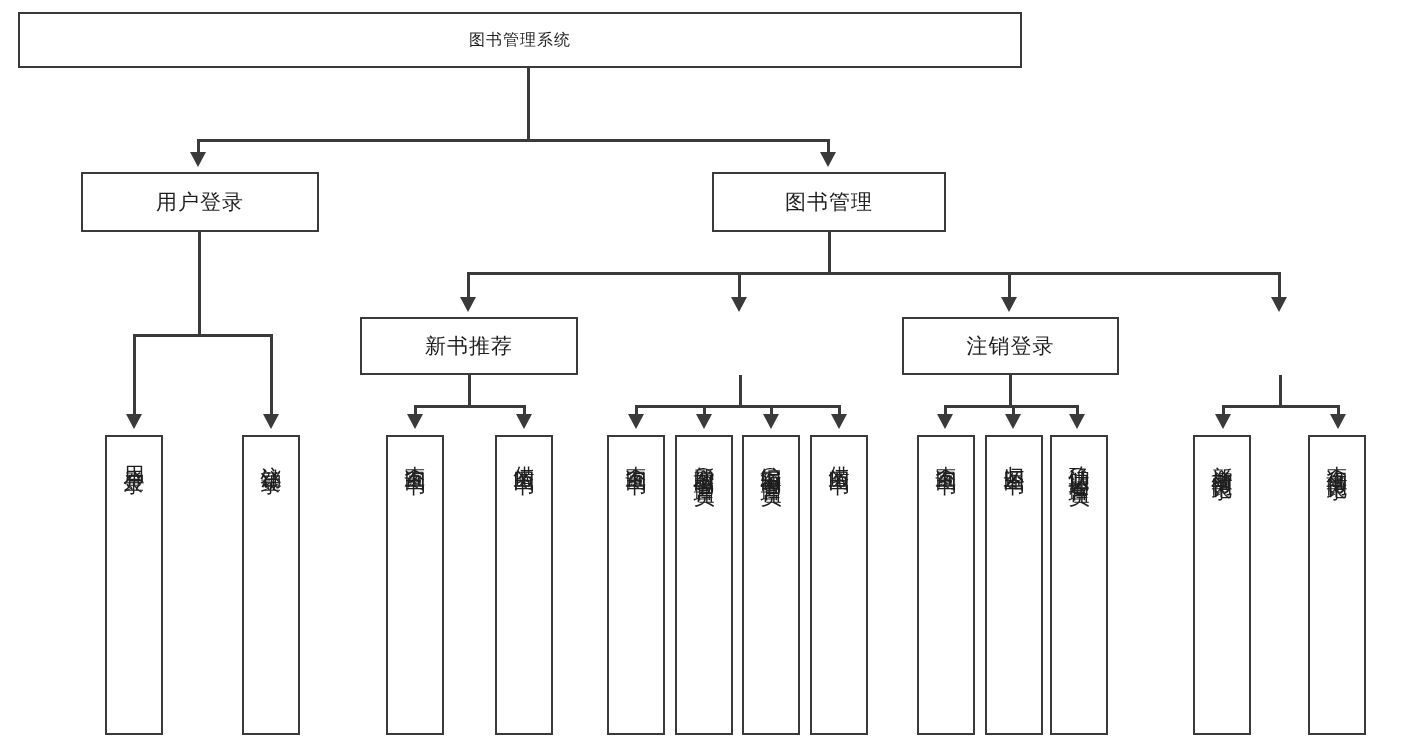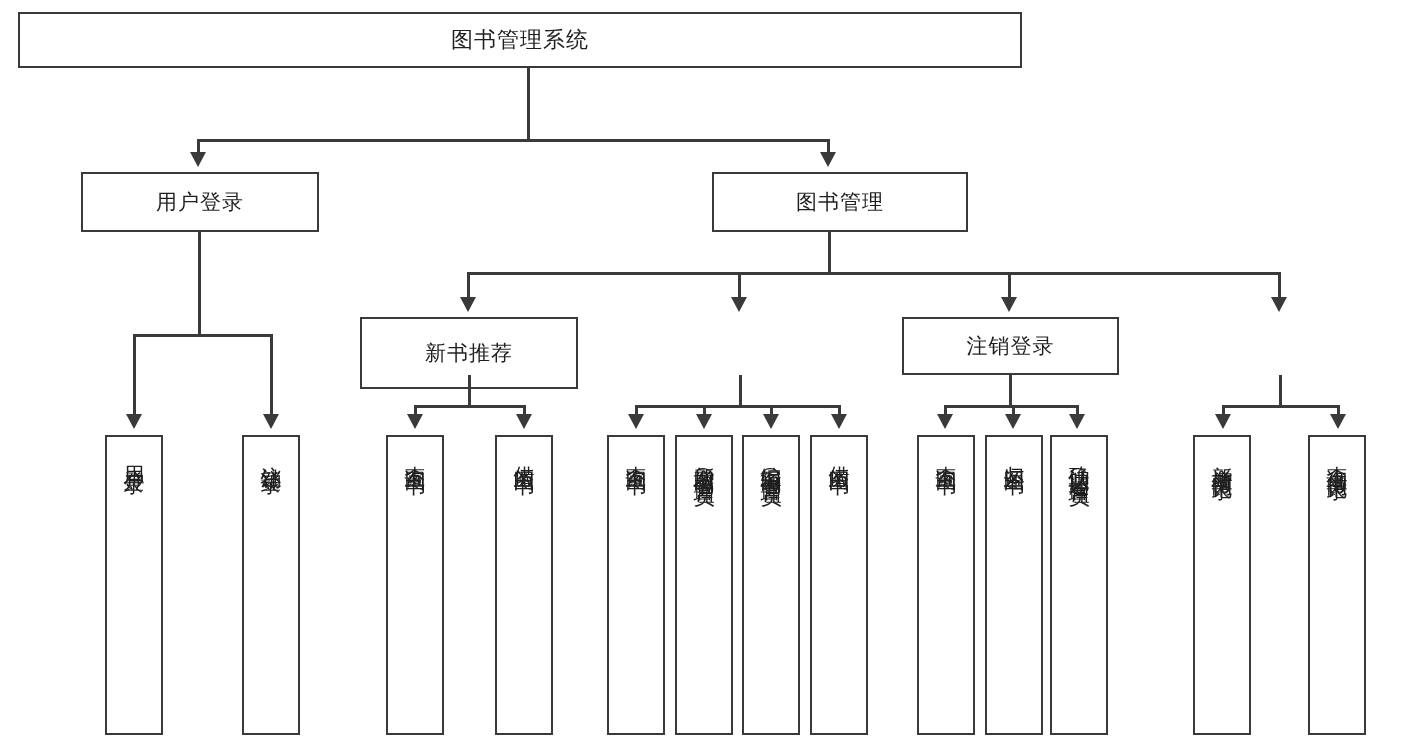--- a/index.html
+++ b/index.html
@@ -26,21 +26,21 @@
     justify-content:center;
     text-align:center;
   }
   .node .lbl{
     font-size:21px;
     line-height:1.15;
     letter-spacing:1px;
     color:#1f1f1f;
     white-space:nowrap;
   }
-  .node.root .lbl{font-size:22px;}
+  .node.root .lbl{font-size:16px;}
   .node.lvl2 .lbl{font-size:21px;}
   .node.lvl3 .lbl{font-size:21px;}
   
   .node.leaf{
     align-items:flex-start;
     justify-content:center;
     padding-top:12px;
   }
   .node.leaf .lbl{
     writing-mode:vertical-rl;
@@ -90,21 +90,21 @@
   <div class="hline" style="left:197px; top:139px; width:633px; height:3px;"></div>
 
   <div class="vline" style="left:197px; top:139px; width:3px; height:16px;"></div>
   <div class="arrow" style="left:190px; top:152px;"></div>
   <div class="vline" style="left:827px; top:139px; width:3px; height:16px;"></div>
   <div class="arrow" style="left:820px; top:152px;"></div>
 
   <div class="node lvl2" style="left:81px; top:172px; width:238px; height:60px;">
     <span class="lbl">用户登录</span>
   </div>
-  <div class="node lvl2" style="left:712px; top:172px; width:256px; height:60px;">
+  <div class="node lvl2" style="left:712px; top:172px; width:234px; height:60px;">
     <span class="lbl">图书管理</span>
   </div>
 
   <div class="vline" style="left:198px; top:232px; width:3px; height:104px;"></div>
   <div class="hline" style="left:133px; top:334px; width:140px; height:3px;"></div>
   <div class="vline" style="left:133px; top:334px; width:3px; height:82px;"></div>
   <div class="arrow" style="left:126px; top:414px;"></div>
   <div class="vline" style="left:270px; top:334px; width:3px; height:82px;"></div>
   <div class="arrow" style="left:263px; top:414px;"></div>
 
@@ -113,21 +113,21 @@
 
   <div class="vline" style="left:467px; top:272px; width:3px; height:28px;"></div>
   <div class="arrow" style="left:460px; top:297px;"></div>
   <div class="vline" style="left:738px; top:272px; width:3px; height:28px;"></div>
   <div class="arrow" style="left:731px; top:297px;"></div>
   <div class="vline" style="left:1008px; top:272px; width:3px; height:28px;"></div>
   <div class="arrow" style="left:1001px; top:297px;"></div>
   <div class="vline" style="left:1278px; top:272px; width:3px; height:28px;"></div>
   <div class="arrow" style="left:1271px; top:297px;"></div>
 
-  <div class="node lvl3" style="left:360px; top:317px; width:218px; height:72px;">
+  <div class="node lvl3" style="left:360px; top:317px; width:218px; height:58px;">
     <span class="lbl">新书推荐</span>
   </div>
   <div class="node lvl3" style="left:902px; top:317px; width:217px; height:58px;">
     <span class="lbl">注销登录</span>
   </div>
 
   <div class="vline" style="left:468px; top:375px; width:3px; height:32px;"></div>
   <div class="hline" style="left:414px; top:405px; width:112px; height:3px;"></div>
   <div class="vline" style="left:414px; top:405px; width:3px; height:12px;"></div>
   <div class="arrow" style="left:407px; top:414px;"></div>

